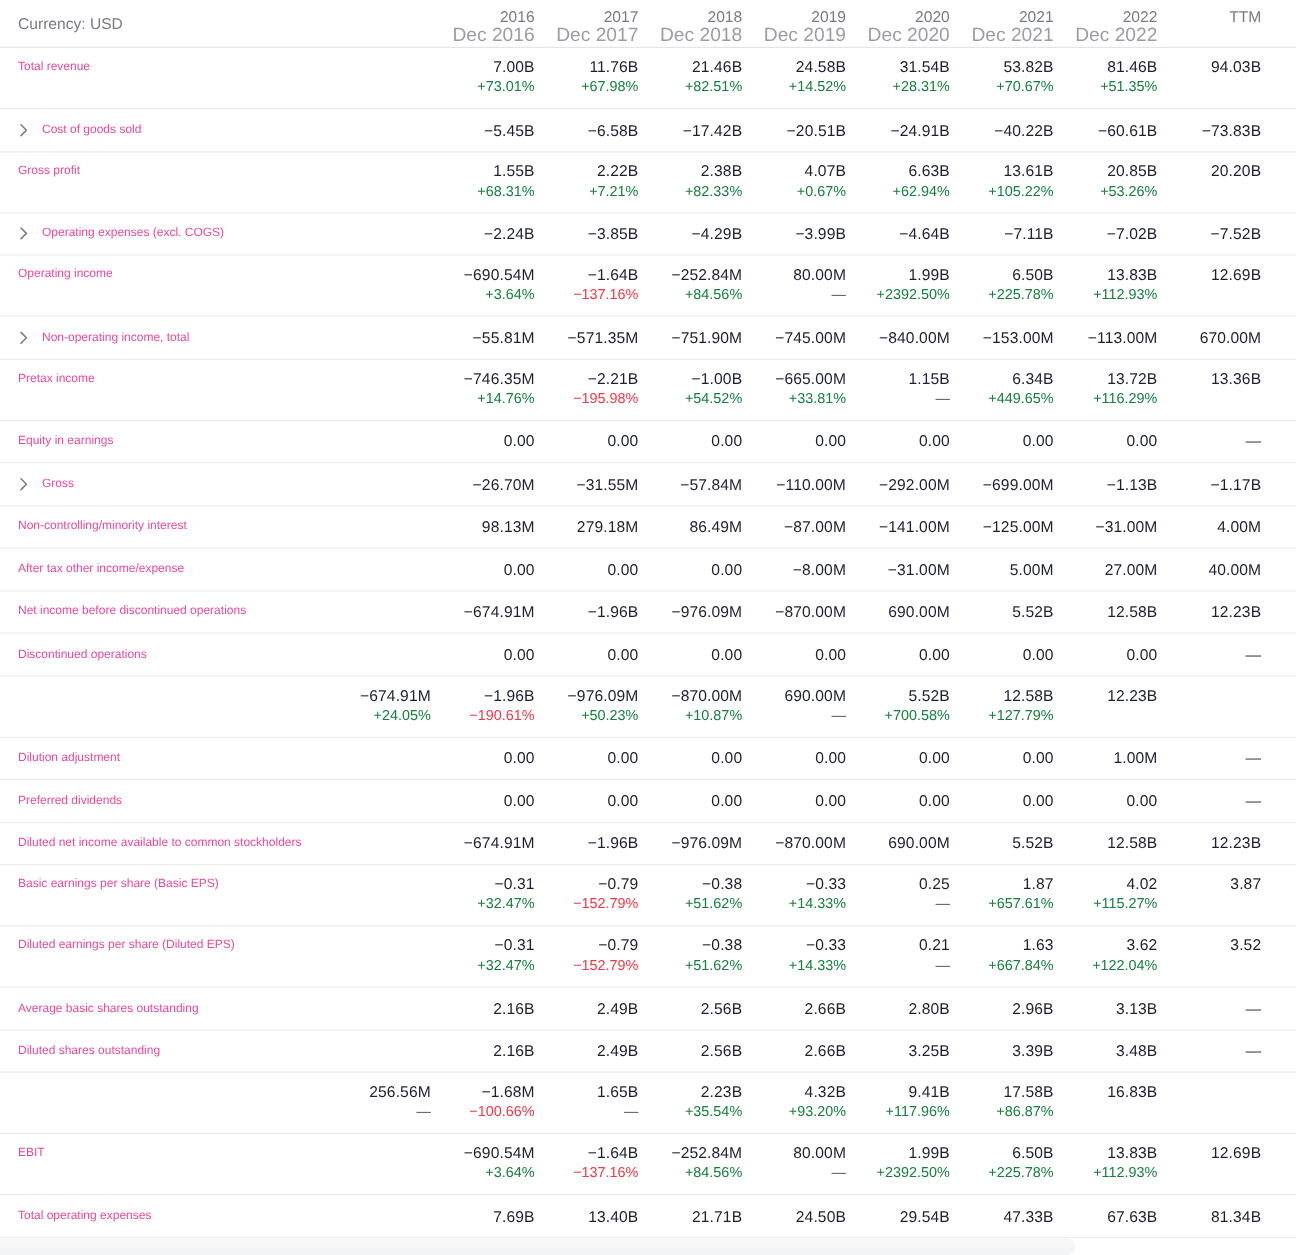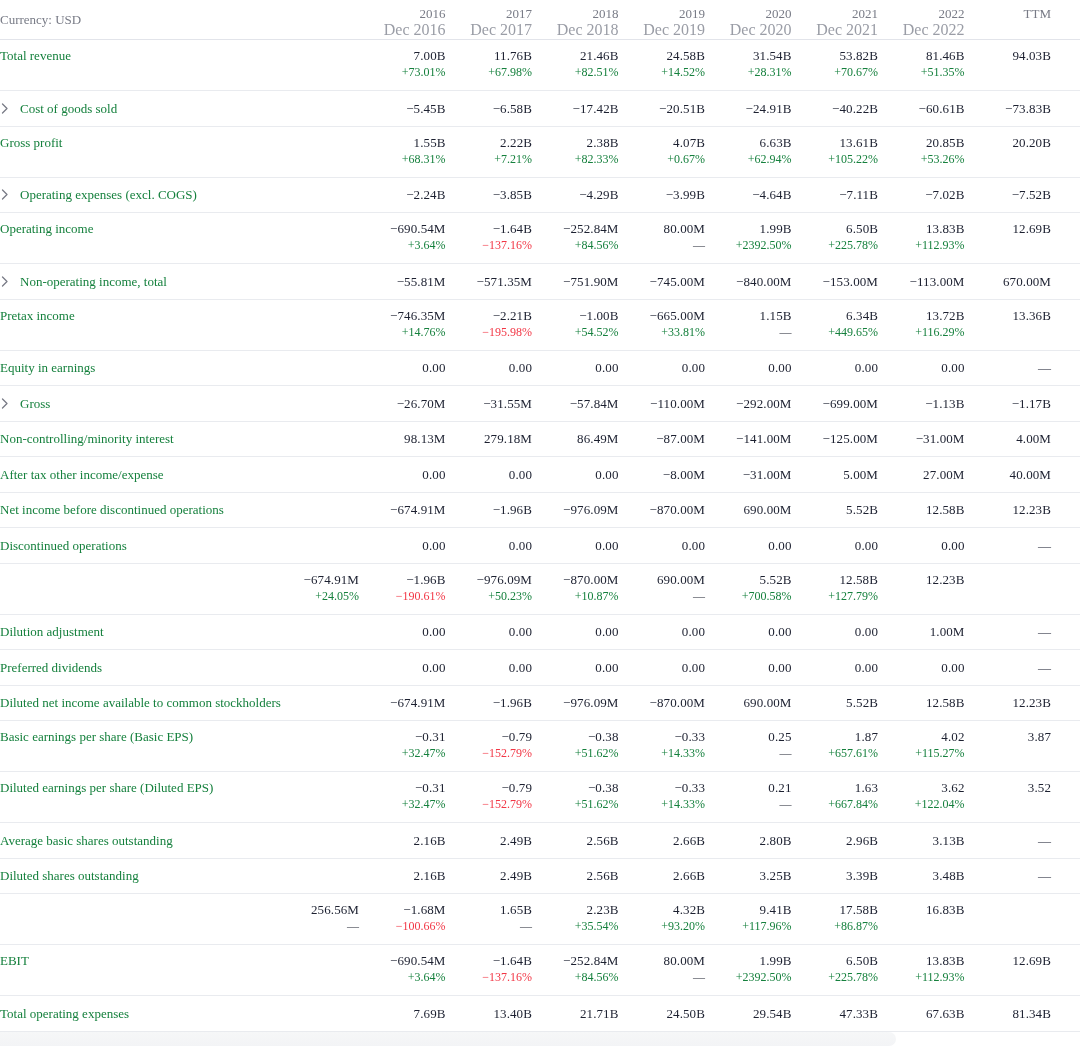--- a/index.html
+++ b/index.html
@@ -7,42 +7,41 @@
   body {
     width: 1080px; height: 1046px; overflow: hidden;
     font-family: "Liberation Sans", "DejaVu Sans", sans-serif;
     color: #131722;
     -webkit-font-smoothing: antialiased;
   }
   .table { width: 1080px; }
   .row {
     display: grid;
     grid-template-columns: 1fr repeat(8, 86.5px);
-    padding-left: 0; padding-right: 29px;
+    padding-left: 15px; padding-right: 29px;
     border-bottom: 1px solid #e9ebef;
     height: 35.5px;
     align-items: center;
-    font-family: Liberation Serif, serif;
   }
   .row.tall { height: 51px; align-items: flex-start; }
   .row.tall .label-cell, .row.tall .num-cell { padding-top: 7px; }
   .row.header-row {
     height: 40px;
     border-bottom: 1px solid #e2e4ea;
     align-items: flex-start;
   }
   .currency-label {
     color: #787b86; font-size: 13px; padding-top: 12px;
   }
   .col-header { text-align: right; padding-top: 5px; }
   .col-year { color: #787b86; font-size: 13px; line-height: 17px; }
   .col-date { color: #9a9da6; font-size: 16px; line-height: 15px; }
   .label-cell {
     display: flex; align-items: center;
-    font-size: 13px; color: #15803d;
+    font-size: 10px; color: #ec4899;
     white-space: nowrap; overflow: hidden;
   }
   .row.tall .label-cell { align-items: flex-start; }
   .chev {
     display: inline-flex; align-items: center; justify-content: center;
     width: 9px; height: 17px; margin-right: 11px; flex: 0 0 auto;
     color: #787b86;
   }
   .chev svg { display: block; }
   .label-text { line-height: 17px; }

